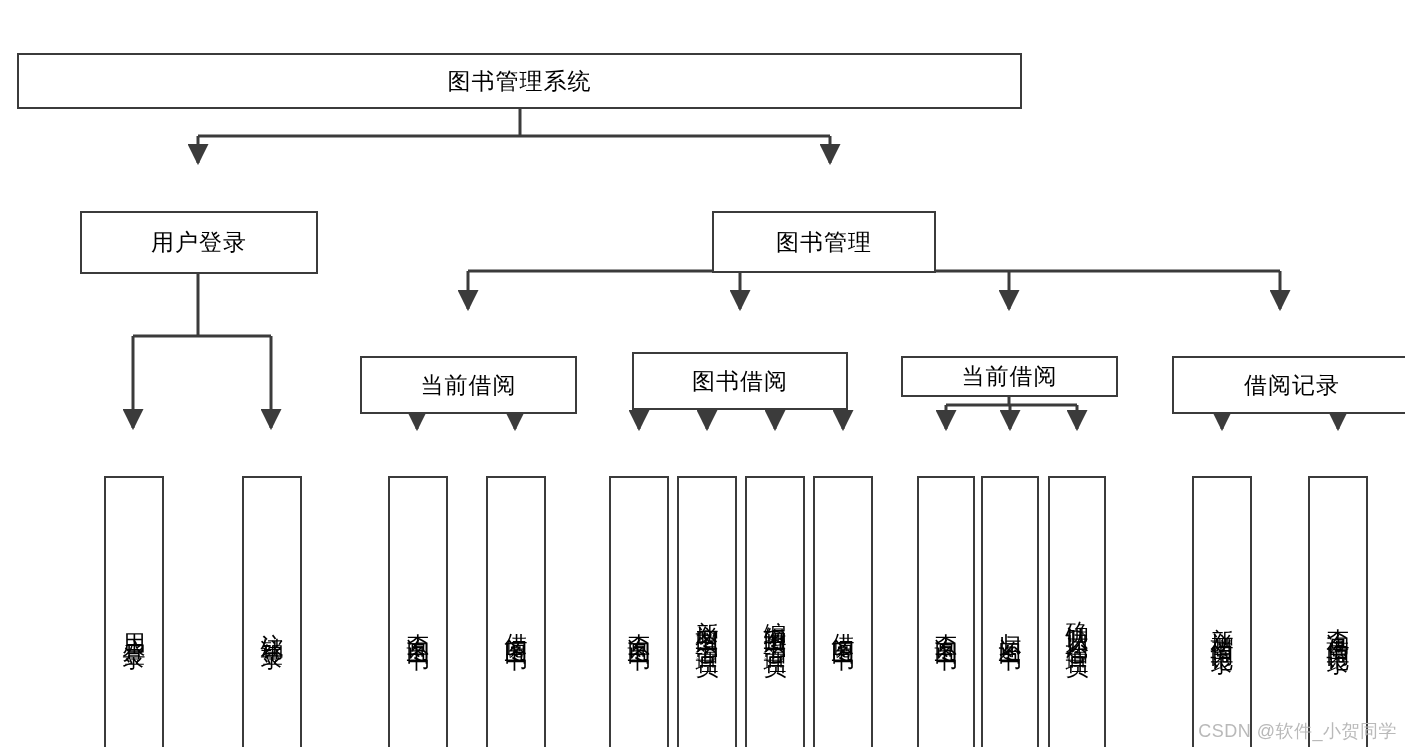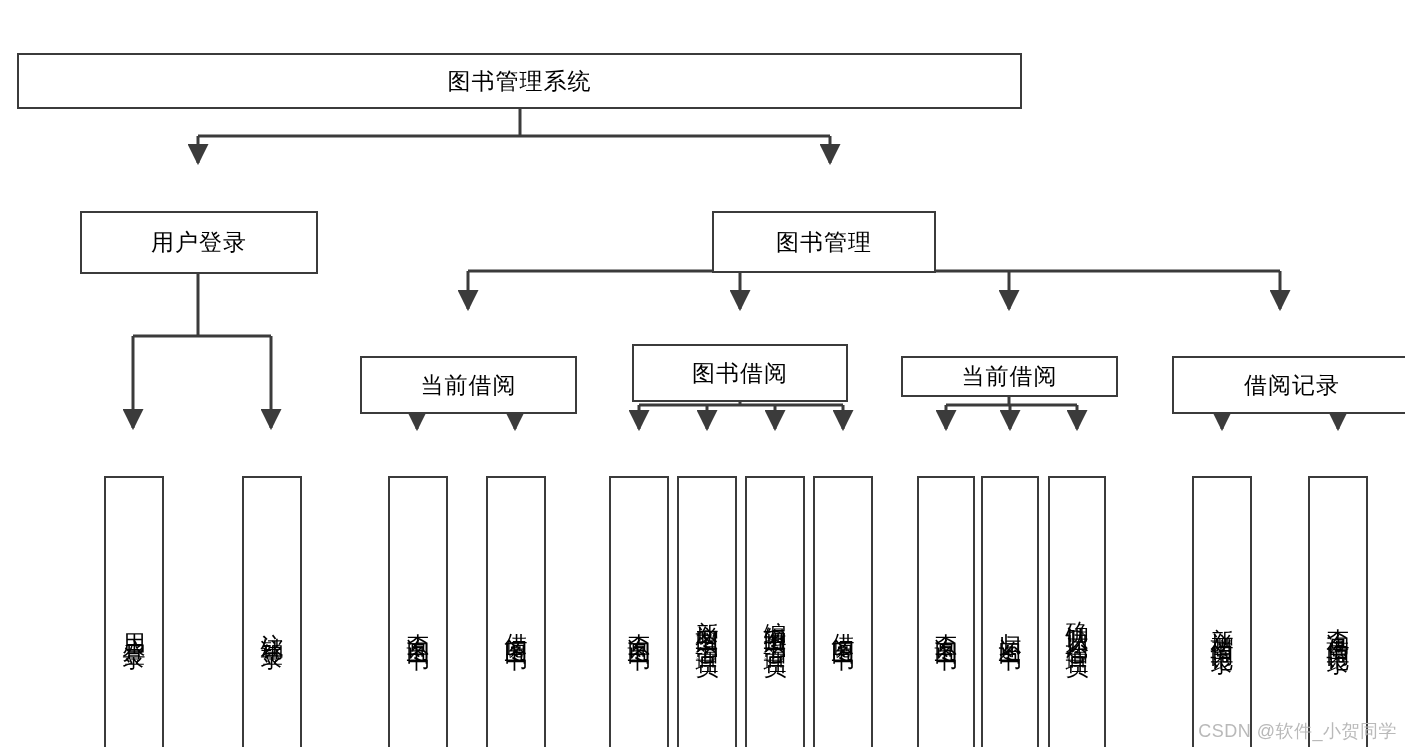--- a/index.html
+++ b/index.html
@@ -125,21 +125,21 @@
   <div class="node horiz" style="left:80px; top:171px; width:238px; height:63px;">
     <span class="hlabel">用户登录</span>
   </div>
   <div class="node horiz" style="left:712px; top:171px; width:224px; height:62px;">
     <span class="hlabel">图书管理</span>
   </div>
 
   <div class="node horiz" style="left:360px; top:316px; width:217px; height:58px;">
     <span class="hlabel">当前借阅</span>
   </div>
-  <div class="node horiz" style="left:632px; top:304px; width:216px; height:58px;">
+  <div class="node horiz" style="left:632px; top:312px; width:216px; height:58px;">
     <span class="hlabel">图书借阅</span>
   </div>
   <div class="node horiz" style="left:901px; top:316px; width:217px; height:41px;">
     <span class="hlabel">当前借阅</span>
   </div>
   <div class="node horiz" style="left:1172px; top:316px; width:240px; height:58px;">
     <span class="hlabel">借阅记录</span>
   </div>
 
   <div class="node vert" style="left:104px; top:436px; width:60px; height:298px;">

